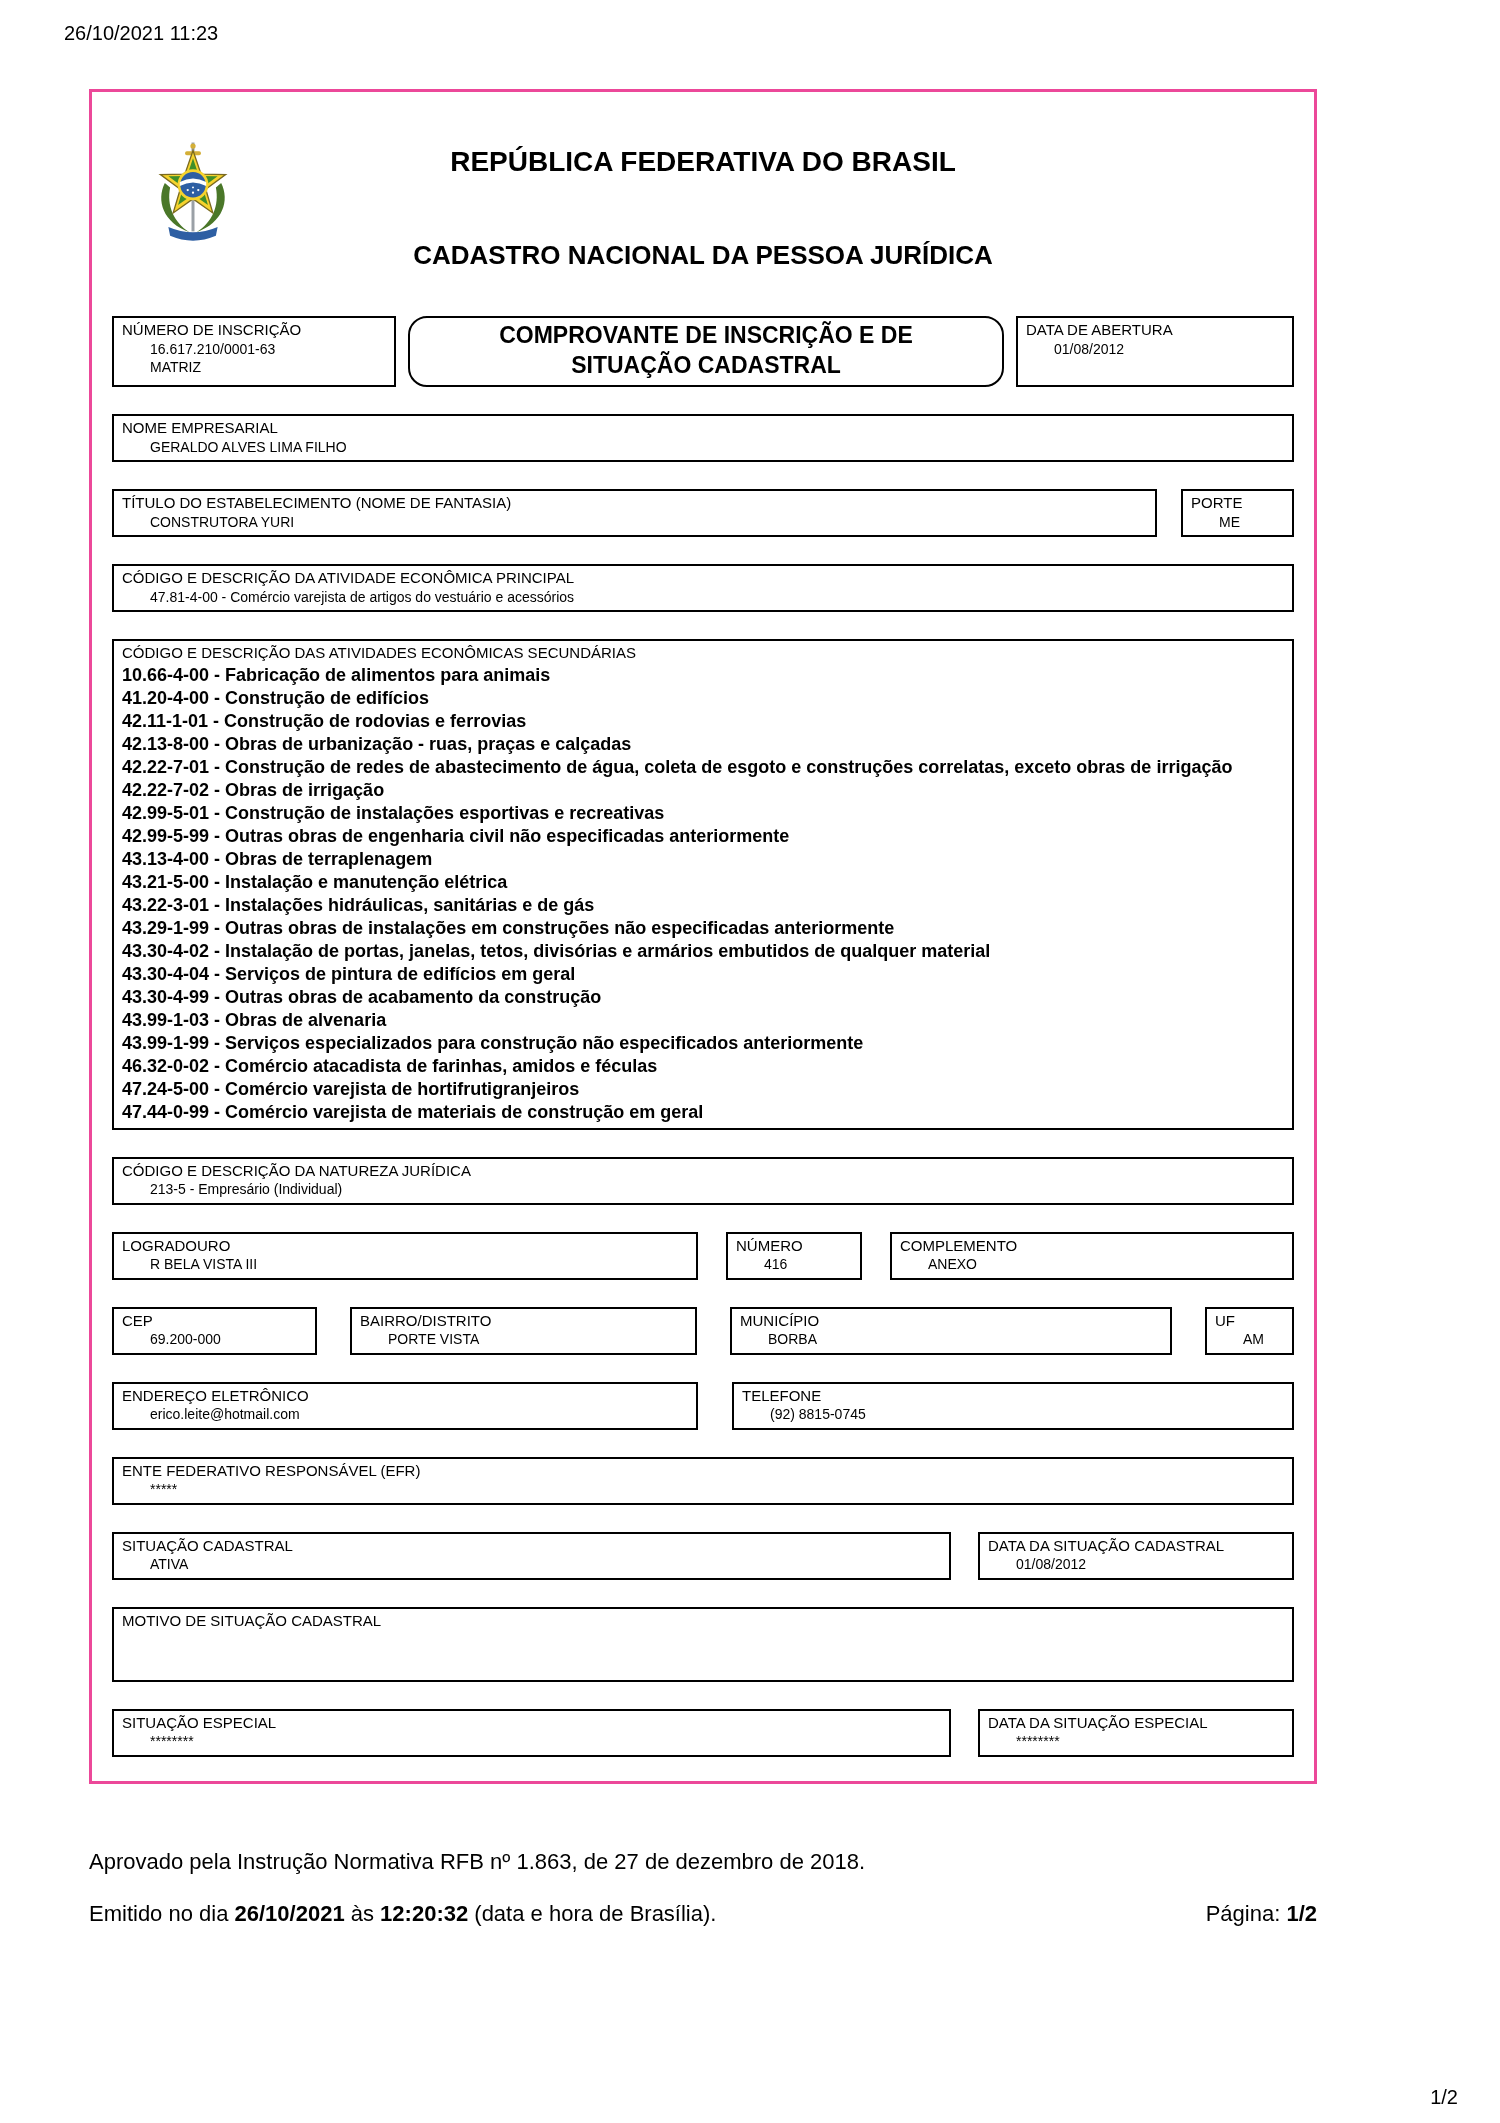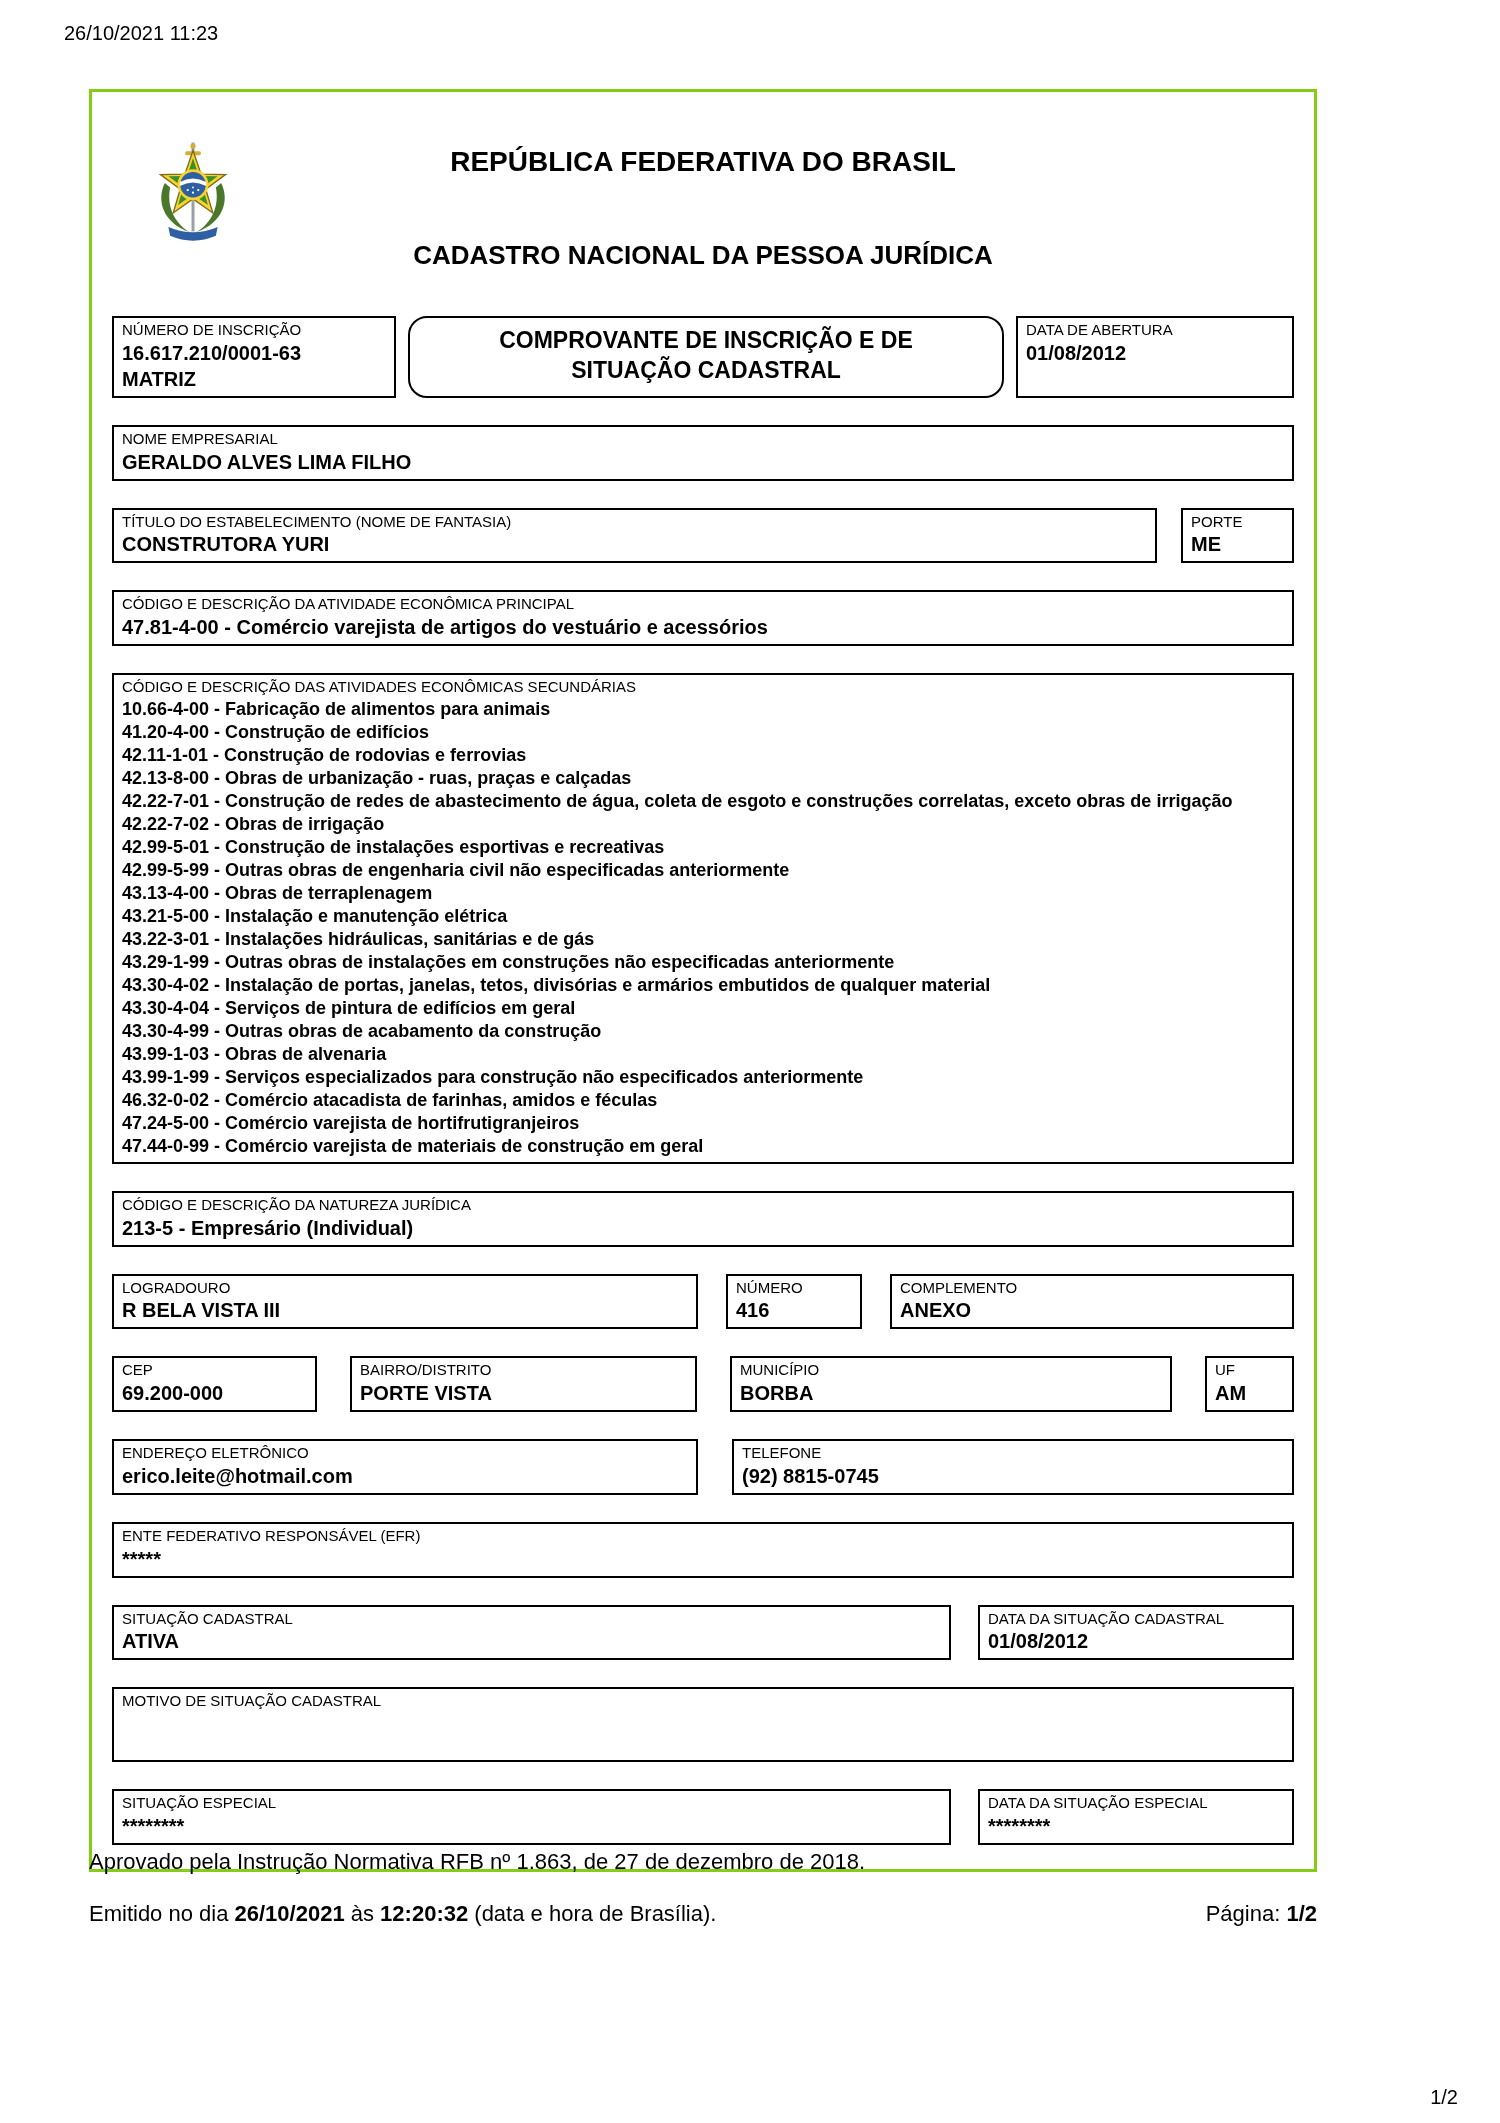--- a/index.html
+++ b/index.html
@@ -8,21 +8,21 @@
     width:1500px; height:2123px; position:relative;
     font-family:"Liberation Sans","DejaVu Sans",sans-serif;
     color:#000;
   }
   .page { position:absolute; inset:0; }
 
   .print-timestamp { position:absolute; left:64px; top:22px; font-size:20px; }
 
   .doc {
     position:absolute; left:89px; top:89px; width:1228px;
-    border:3px solid #84cc16; padding:18px 20px 24px;
+    border:3px solid #ec4899; padding:18px 20px 24px;
   }
 
   .doc-header { position:relative; margin-bottom:45px; }
   .emblem { position:absolute; left:37px; top:28px; width:88px; height:112px; }
   .doc-title   { text-align:center; padding-top:36px; font-size:28px; font-weight:bold; }
   .doc-subtitle{ text-align:center; padding-top:62px; font-size:26px; font-weight:bold; }
 
   .row { display:flex; gap:28px; margin-bottom:27px; align-items:stretch; }
   .row.tight { gap:12px; }
   .row.g24 { gap:24px; }
@@ -32,21 +32,21 @@
   .row:last-child { margin-bottom:0; }
 
   .fbox { border:2px solid #000; padding:3px 8px 4px; min-height:48px; background:#fff; }
   .flex1 { flex:1; min-width:0; }
   .w284{width:284px} .w278{width:278px} .w113{width:113px} .w586{width:586px}
   .w116{width:136px} .w205{width:205px} .w347{width:347px} .w89{width:89px}
   .w316{width:316px}
   .h75 { min-height:75px; }
 
   .flabel { font-size:15px; line-height:1.25; }
-  .fvalue { font-size:20px; font-weight:bold; line-height:1.3; }
+  .fvalue { font-size:14px; font-weight:normal; line-height:1.3;margin-left:28px; }
 
   .title-box { display:flex; align-items:center; justify-content:center; text-align:center;border-radius:19px; }
   .doc-main-title { font-size:23px; font-weight:bold; line-height:1.3; padding:0 28px; }
 
   .activities-list { margin-top:1px; }
   .activities-list .activity { font-size:18px; font-weight:bold; line-height:23px; }
 
   .approval { position:absolute; left:89px; top:1849px; font-size:22px; }
   .emission-row {
     position:absolute; left:89px; top:1901px; width:1228px;

